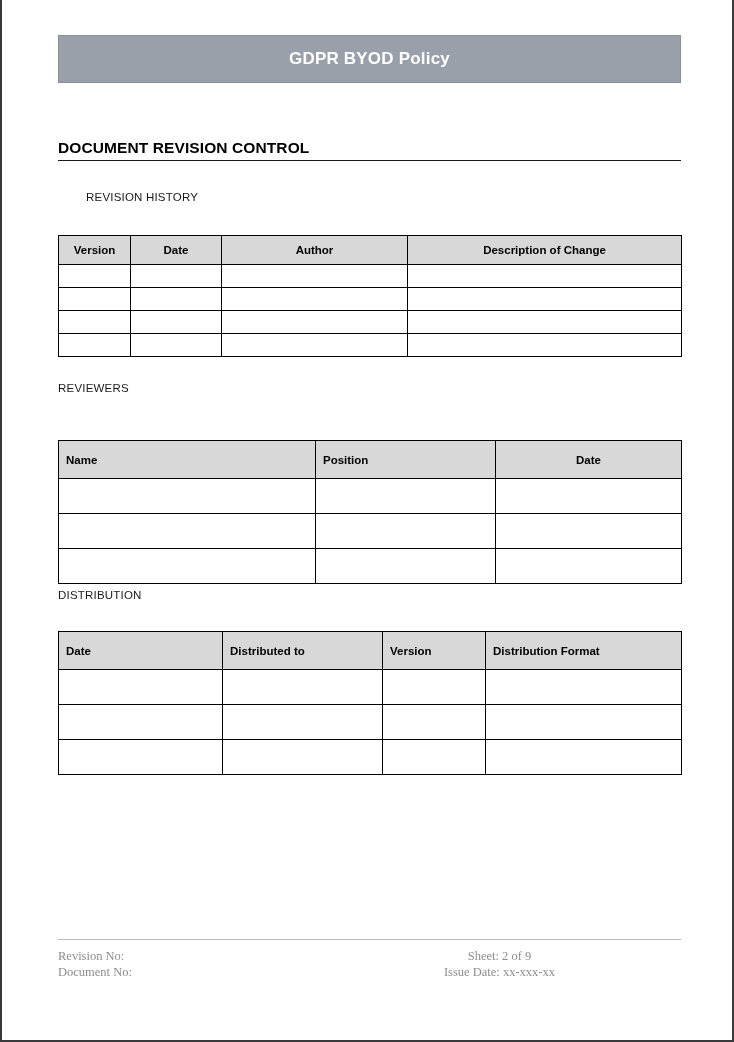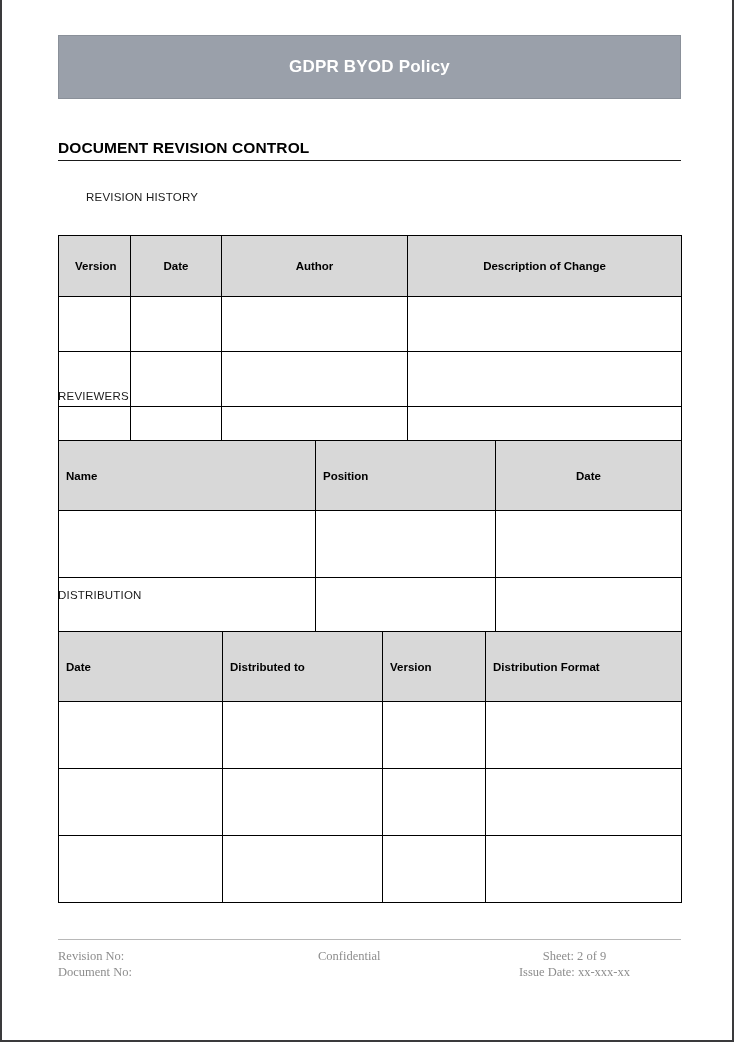--- a/index.html
+++ b/index.html
@@ -36,21 +36,21 @@
     height: 1042px;
     background: #3a3a3c;
   }
 
   
   .title-banner {
     position: absolute;
     left: 56px;
     top: 35px;
     width: 623px;
-    height: 64px;
+    height: 48px;
     box-sizing: border-box;
     background: #9aa0aa;
     border: 1px solid #8a9099;
     display: flex;
     align-items: center;
     justify-content: center;
   }
   .title-banner-text {
     color: #ffffff;
     font-size: 17px;
@@ -83,35 +83,35 @@
   .section-label {
     position: absolute;
     left: 56px;
     font-size: 11.5px;
     font-weight: normal;
     color: #1a1a1a;
     letter-spacing: 0.2px;
     white-space: nowrap;
   }
   .lbl-revision   { top: 191px; margin-left: 28px; }
-  .lbl-reviewers  { top: 390px; }
+  .lbl-reviewers  { top: 382px; }
   .lbl-distrib    { top: 589px; }
 
   
   table.doc-table {
     position: absolute;
     left: 56px;
     border-collapse: collapse;
     table-layout: fixed;
     background: #ffffff;
   }
   table.doc-table th,
   table.doc-table td {
     border: 1px solid #000000;
-    padding: 16px;
+    padding: 0;
     font-size: 11.5px;
     color: #000000;
     vertical-align: middle;
   }
   table.doc-table th {
     background: #d8d8d8;
     font-weight: bold;
   }
   .th-center { text-align: center; }
   .th-left   { text-align: left; padding-left: 7px !important; }
@@ -288,23 +288,20 @@
     </tbody>
   </table>
 
   <div class="footer">
     <div class="footer-rule"></div>
     <div class="footer-row">
       <div class="footer-col-left">
         <div class="footer-line">Revision No:</div>
         <div class="footer-line">Document No:</div>
       </div>
-      <div class="footer-col-center">
-        <div class="footer-line">Confidential</div>
-      </div>
       <div class="footer-col-right">
         <div class="footer-line">Sheet: 2 of 9</div>
         <div class="footer-line">Issue Date: xx-xxx-xx</div>
       </div>
     </div>
   </div>
 
 </div>
 
 </body></html>

